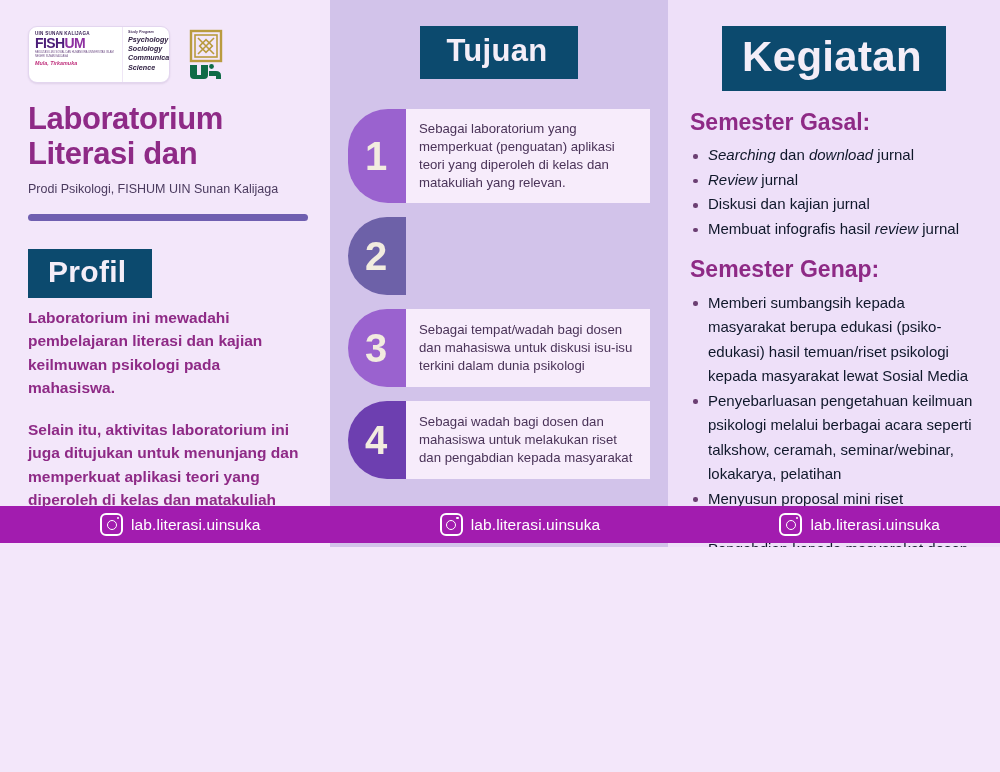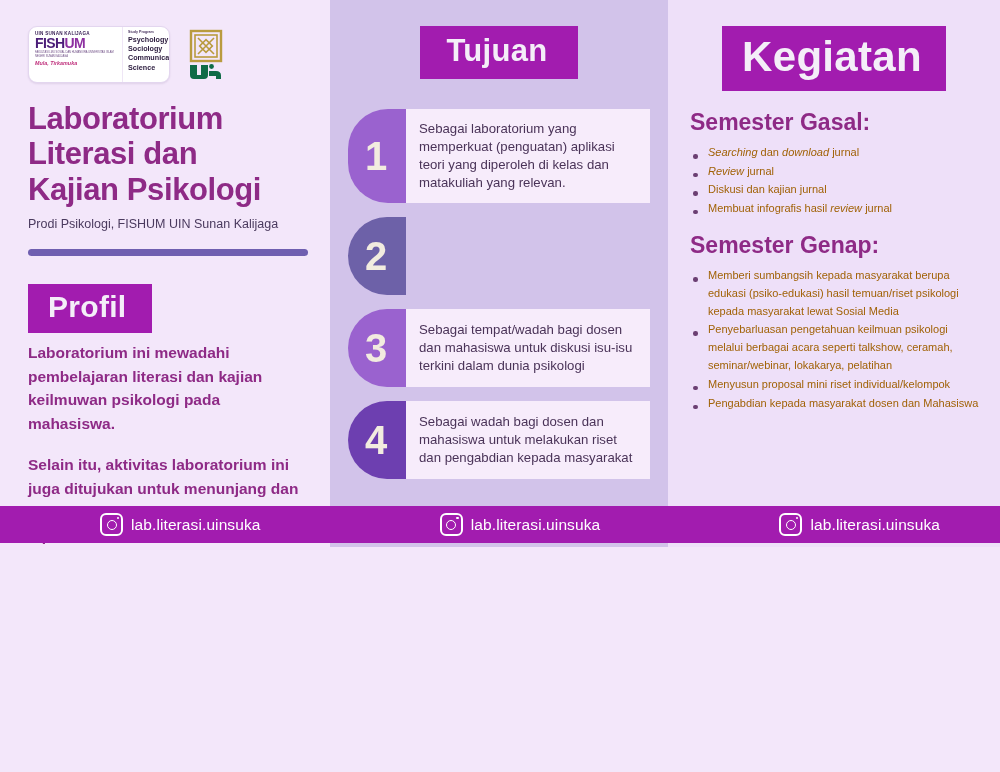--- a/index.html
+++ b/index.html
@@ -27,35 +27,35 @@
     width:140px;height:55px;background:#ffffff;border-radius:9px;
     border:1px solid #e3d6ef;display:flex;overflow:hidden;
     box-shadow:0 1px 2px rgba(80,50,110,.12);
   }
   .fishum-l{flex:0 0 83px;padding:4px 4px 3px 6px;border-right:1px solid #efe6f6;position:relative;}
   .fishum-l .uin{font-size:4.6px;letter-spacing:.25px;color:#3b2257;font-weight:bold;white-space:nowrap;}
   .fishum-l .big{font-size:14px;font-weight:bold;color:#4b1d78;letter-spacing:-.6px;line-height:.95;margin-top:1px;}
   .fishum-l .big .c{color:#8d2fa0;}
   .fishum-l .tiny{font-size:2.6px;color:#6b4a82;line-height:1.35;margin-top:1px;}
   .fishum-l .motto{font-size:5.4px;color:#c0327d;font-style:italic;font-weight:bold;margin-top:2px;}
-  .fishum-r{flex:1;padding:4px 3px 3px 5px;}
+  .fishum-r{flex:1;padding:4px 3px 3px 5px;font-style:italic;}
   .fishum-r .sp{font-size:3.6px;color:#4a3560;font-weight:bold;line-height:1.1;}
   .fishum-r .pr{font-size:7.2px;color:#2a1a3d;font-weight:bold;line-height:1.28;}
   .uinlogo{width:44px;height:52px;display:flex;flex-direction:column;align-items:center;justify-content:center;}
 
   
   .main-title{
     font-size:31px;line-height:1.14;font-weight:bold;color:#8e2a86;
     letter-spacing:-.4px;margin:0 0 10px 0;
   }
   .subtitle{font-size:12.5px;color:#4a3a5e;margin:0 0 18px 0;font-weight:500;}
   .divider{height:7px;background:#6f5fb0;border-radius:4px;width:280px;margin:0 0 28px 0;}
 
   .banner{
-    display:inline-block;background:#a21caf;color:#f4eef8;
+    display:inline-block;background:#0c4a6e;color:#f4eef8;
     font-size:30px;font-weight:bold;letter-spacing:.3px;
     padding:6px 26px 9px 20px;
     text-align:right;
   }
   .banner-mid{font-size:31px;padding:7px 30px 10px 26px;}
   .banner-right{font-size:42px;padding:7px 24px 10px 20px;}
 
   .profil-body{margin-top:8px;}
   .profil-body p{
     font-size:15.5px;line-height:1.52;font-weight:bold;color:#8e2a86;
@@ -77,21 +77,21 @@
     flex:1;background:#f7ecfb;padding:11px 12px 11px 13px;
     font-size:13.2px;line-height:1.36;color:#4a3358;display:flex;align-items:center;
   }
 
   
   .sem-head{font-size:23px;font-weight:bold;color:#8e2a86;margin:16px 0 8px 4px;}
   .sem-head.first{margin-top:18px;}
   ul.k-list{list-style:none;margin:0 0 4px 0;padding:0;}
   ul.k-list li{
     position:relative;padding-left:22px;margin-bottom:2px;
-    font-size:11px;line-height:1.5;color:#a16207;
+    font-size:15px;line-height:1.5;color:#0f172a;
   }
   ul.k-list.genap li{line-height:1.62;margin-bottom:1px;}
   ul.k-list li:before{
     content:"";position:absolute;left:7px;top:10px;
     width:4.5px;height:4.5px;border-radius:50%;background:#6b3f73;
   }
   ul.k-list i{font-style:italic;}
 
   
   .illus{position:absolute;left:0;bottom:37px;width:100%;height:140px;z-index:2;pointer-events:none;}
@@ -145,21 +145,20 @@
             <path d="M6 36 h7 v10 h4 v-10 h7 v10 q0 4 -4 4 h-10 q-4 0 -4 -4 z" fill="#0f6b47"></path>
             <circle cx="27.5" cy="37.5" r="2.4" fill="#0f6b47"></circle>
             <path d="M25 42 h7 q5 0 5 4.5 v3.5 h-5 v-3 h-7 z" fill="#0f6b47"></path>
           </svg>
         </div>
       </div>
 
       <h1 class="main-title">
         <span>Laboratorium</span><br>
         <span>Literasi dan</span><br>
-        <span>Kajian Psikologi</span>
       </h1>
 
       <div class="subtitle">Prodi Psikologi, FISHUM UIN Sunan Kalijaga</div>
       <div class="divider"></div>
 
       <div class="banner">Profil</div>
 
       <div class="profil-body">
         <p>Laboratorium ini mewadahi pembelajaran literasi dan kajian keilmuwan psikologi pada mahasiswa.</p>
         <p>Selain itu, aktivitas laboratorium ini juga ditujukan untuk menunjang dan memperkuat aplikasi teori yang diperoleh di kelas dan matakuliah yang relevan.</p>

